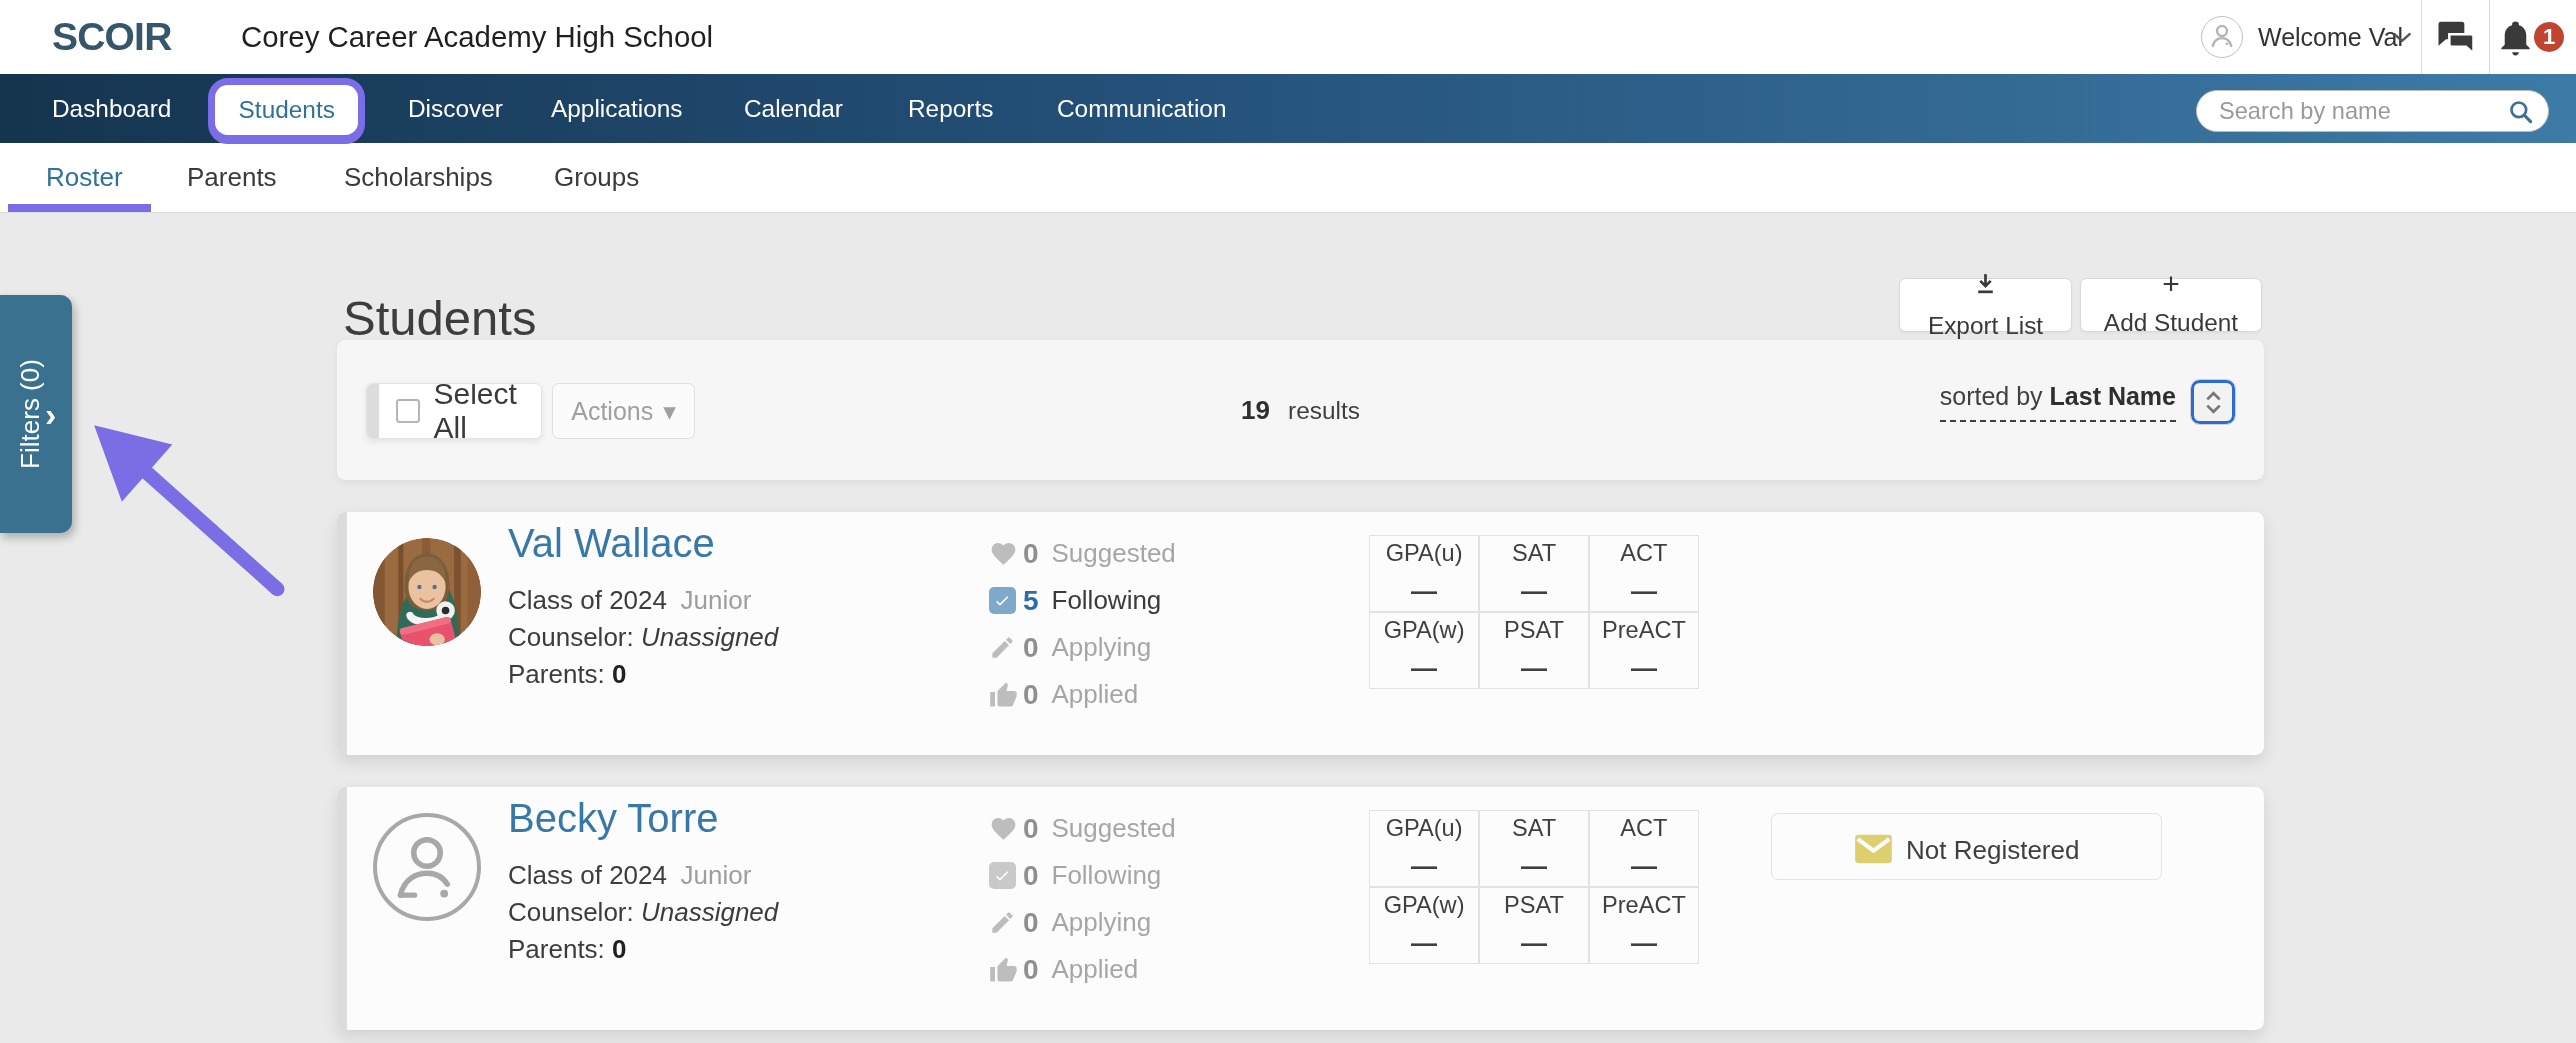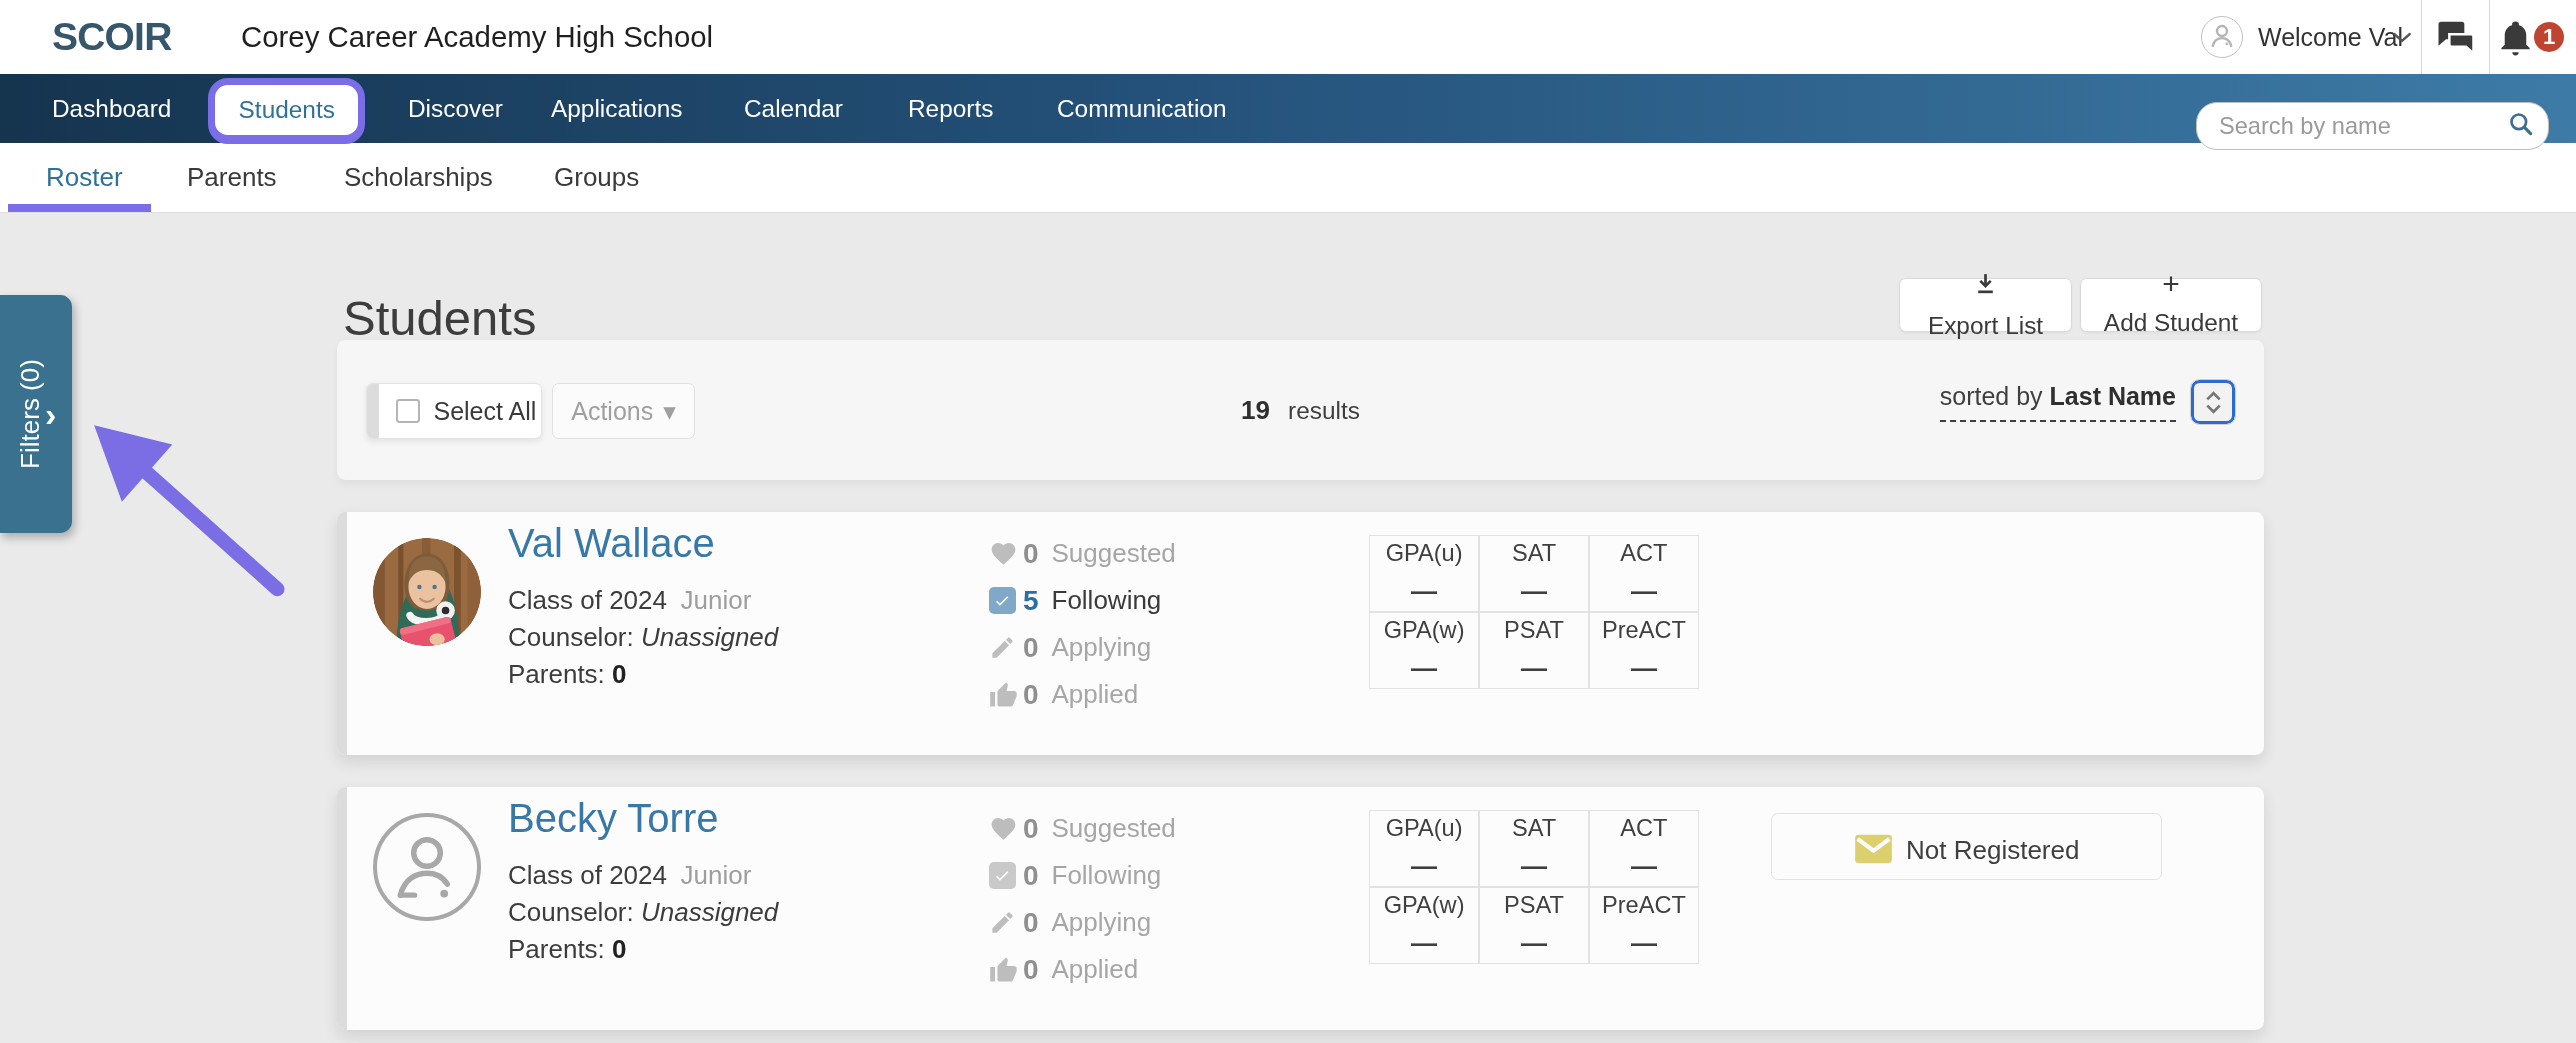--- a/index.html
+++ b/index.html
@@ -22,21 +22,21 @@
     background:#bf4532;color:#fff;font-size:22px;font-weight:bold;text-align:center;line-height:30px;}
 
   
   .mainnav{position:absolute;left:0;top:74px;width:2576px;height:69px;
     background:linear-gradient(90deg,#15344e 0%,#24517a 45%,#3d7ba6 100%);z-index:25;}
   .nav-item{position:absolute;top:0;height:69px;line-height:69px;color:#fff;font-size:24.4px;cursor:pointer;}
   .nav-pill-highlight{position:absolute;left:208px;top:4.2px;height:66px;border:7.6px solid #7b6ce8;
     border-radius:20px;background:#7b6ce8;z-index:26;}
   .nav-pill{height:50px;background:#fff;border-radius:12.6px;padding:0 23.6px;line-height:50px;
     font-size:24.4px;color:#2e7296;white-space:nowrap;}
-  .nav-search{position:absolute;left:2196px;top:28px;width:353px;height:48px;}
+  .nav-search{position:absolute;left:2196px;top:16px;width:353px;height:42px;}
   .nav-search input{width:100%;height:100%;border:0.8px solid #bdbdbd;border-radius:21px;
     padding:0 54px 0 22px;font-size:23.6px;color:#444;font-family:"Liberation Sans",sans-serif;outline:none;}
   .nav-search input::placeholder{color:#9a9a9a;}
   .search-ico{position:absolute;right:15px;top:7.6px;}
 
   
   .subnav{position:absolute;left:0;top:143px;width:2576px;height:70px;background:#fff;
     border-bottom:0.8px solid #dedede;z-index:20;}
   .subnav-item{position:absolute;top:0;height:69px;line-height:69px;font-size:26px;color:#3a3a3a;cursor:pointer;}
   .subnav-item.active{color:#2e7296;}
@@ -61,21 +61,21 @@
     box-shadow:0 1.7px 3.4px rgba(0,0,0,.04);flex-direction:column;}
   .btn-export{left:1899px;width:173px;}
   .btn-add{left:2080px;width:182px;}
   .plus-glyph{font-size:30px;font-weight:400;line-height:1;margin-top:-3.4px;}
 
   
   .toolbar{position:absolute;left:337px;top:127px;width:1927px;height:140px;background:#f6f6f6;
     border-radius:8.4px;box-shadow:0 3.4px 8.4px rgba(0,0,0,.05);}
   .btn-select-all{position:absolute;left:29.4px;top:43px;width:176px;height:56px;background:#fff;
     border:0.8px solid #e3e3e3;border-radius:6.7px;box-shadow:0 2.5px 6.7px rgba(0,0,0,.08);
-    display:flex;align-items:center;gap:13.5px;padding-left:29px;font-size:25px;color:#3a3a3a;cursor:pointer;overflow:hidden;}
+    display:flex;align-items:center;gap:13.5px;padding-left:29px;font-size:30px;color:#3a3a3a;cursor:pointer;overflow:hidden;}
   .btn-select-all .rail{position:absolute;left:0;top:0;bottom:0;width:11.8px;background:#dcdcdc;}
   .checkbox-box{width:23.6px;height:23.6px;border:2.5px solid #b5b5b5;border-radius:3.4px;background:#fff;flex:0 0 auto;}
   .btn-actions{position:absolute;left:215px;top:43px;width:143px;height:56px;background:#fbfbfb;
     border:0.8px solid #e0e0e0;border-radius:6.7px;display:flex;align-items:center;justify-content:center;gap:10px;
     font-size:25px;color:#9f9f9f;cursor:pointer;}
   .results{position:absolute;left:0;right:0;top:0;height:140px;line-height:140px;text-align:center;
     font-size:24.4px;color:#3f3f3f;}
   .results b{font-size:26px;color:#2f2f2f;margin-right:18px;}
   .sort-cluster{position:absolute;right:29px;top:40px;display:flex;align-items:center;gap:15px;}
   .sorted-by{font-size:25px;color:#3f3f3f;border-bottom:2.5px dashed #3f3f3f;padding-bottom:8.4px;cursor:pointer;}

